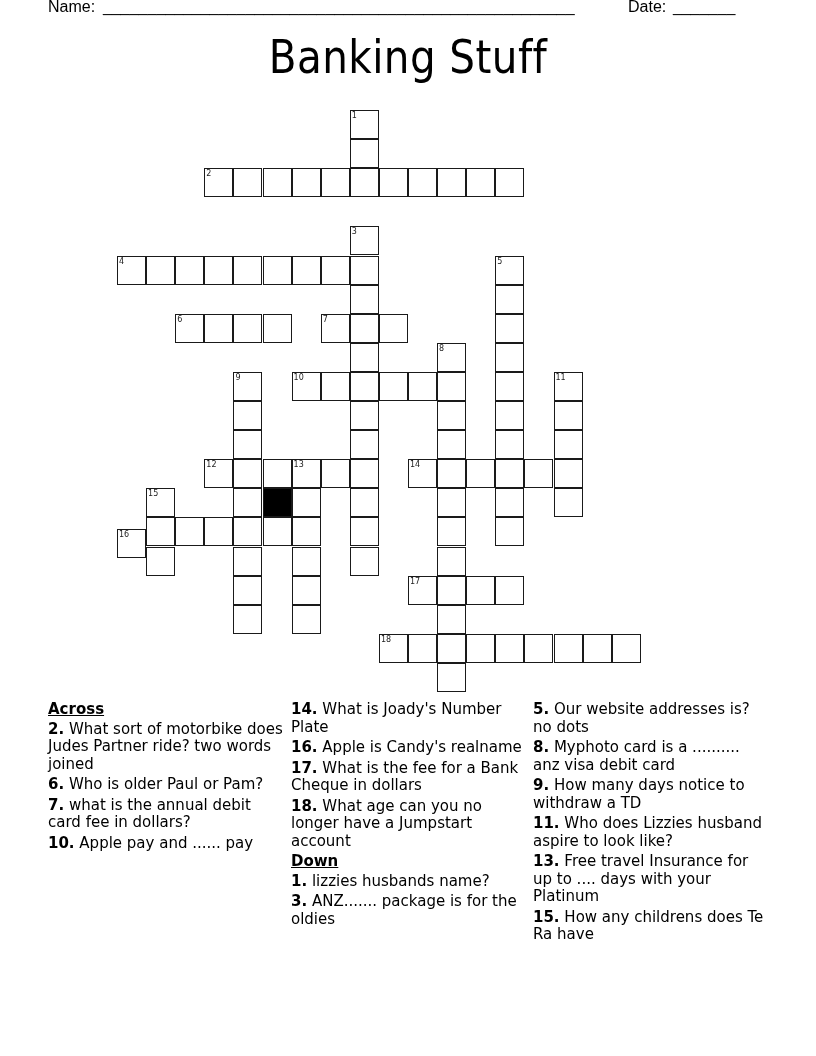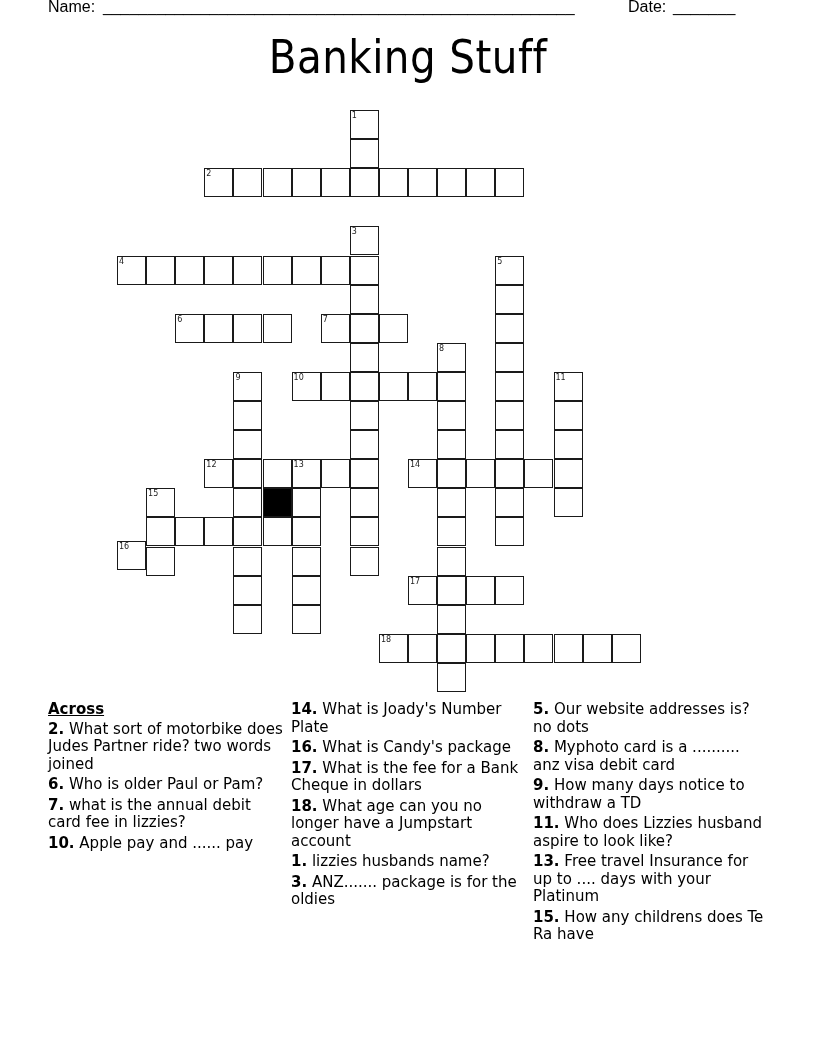--- a/index.html
+++ b/index.html
@@ -168,21 +168,21 @@
     <div class="cell" style="left: 291px; top: 349.2px; padding-left: 10px;">
       <span class="num">14</span>
     </div>
     <div class="cell" style="left: 349.2px; top: 349.2px;"></div>
     <div class="cell" style="left: 407.4px; top: 349.2px;"></div>
     <div class="cell" style="left: 29.1px; top: 378.3px;">
       <span class="num">15</span>
     </div>
     <div class="cell" style="left: 29.1px; top: 407.4px;"></div>
     <div class="cell" style="left: 29.1px; top: 436.5px;"></div>
-    <div class="cell" style="left: 0px; top: 431px; padding-left: 23px;">
+    <div class="cell" style="left: 0px; top: 419px; padding-left: 23px;">
       <span class="num">16</span>
     </div>
     <div class="cell" style="left: 58.2px; top: 407.4px;"></div>
     <div class="cell" style="left: 87.3px; top: 407.4px;"></div>
     <div class="cell" style="left: 145.5px; top: 407.4px;"></div>
     <div class="cell" style="left: 291px; top: 465.6px; padding-left: 8px;">
       <span class="num">17</span>
     </div>
     <div class="cell" style="left: 349.2px; top: 465.6px;"></div>
     <div class="cell" style="left: 378.3px; top: 465.6px;"></div>
@@ -196,29 +196,30 @@
     <div class="cell" style="left: 436.5px; top: 523.8px;"></div>
     <div class="cell" style="left: 465.6px; top: 523.8px;"></div>
     <div class="cell" style="left: 494.7px; top: 523.8px;"></div>
     <div class="cell black" style="left: 145.5px; top: 378.3px;"></div>
   </div>
 
 <div class="clues col1">
   <div class="section-title">Across</div>
   <div class="clue"><span class="n">2.</span> <span>What sort of motorbike does Judes Partner ride? two words joined</span></div>
   <div class="clue"><span class="n">6.</span> <span>Who is older Paul or Pam?</span></div>
-  <div class="clue"><span class="n">7.</span> <span>what is the annual debit card fee in lizzies?</span></div>
+  <div class="clue"><span class="n">7.</span> <span>what is the annual debit card fee in dollars?</span></div>
   <div class="clue"><span class="n">10.</span> <span>Apple pay and ...... pay</span></div>
 </div>
 
 <div class="clues col2">
   <div class="clue"><span class="n">14.</span> <span>What is Joady's Number Plate</span></div>
-  <div class="clue"><span class="n">16.</span> <span>What is Candy's package</span></div>
+  <div class="clue"><span class="n">16.</span> <span>Apple is Candy's realname</span></div>
   <div class="clue"><span class="n">17.</span> <span>What is the fee for a Bank Cheque in dollars</span></div>
   <div class="clue"><span class="n">18.</span> <span>What age can you no longer have a Jumpstart account</span></div>
+  <div class="section-title">Down</div>
   <div class="clue"><span class="n">1.</span> <span>lizzies husbands name?</span></div>
   <div class="clue"><span class="n">3.</span> <span>ANZ....... package is for the oldies</span></div>
 </div>
 
 <div class="clues col3">
   <div class="clue"><span class="n">5.</span> <span>Our website addresses is? no dots</span></div>
   <div class="clue"><span class="n">8.</span> <span>Myphoto card is a .......... anz visa debit card</span></div>
   <div class="clue"><span class="n">9.</span> <span>How many days notice to withdraw a TD</span></div>
   <div class="clue"><span class="n">11.</span> <span>Who does Lizzies husband aspire to look like?</span></div>
   <div class="clue"><span class="n">13.</span> <span>Free travel Insurance for up to .... days with your Platinum</span></div>

